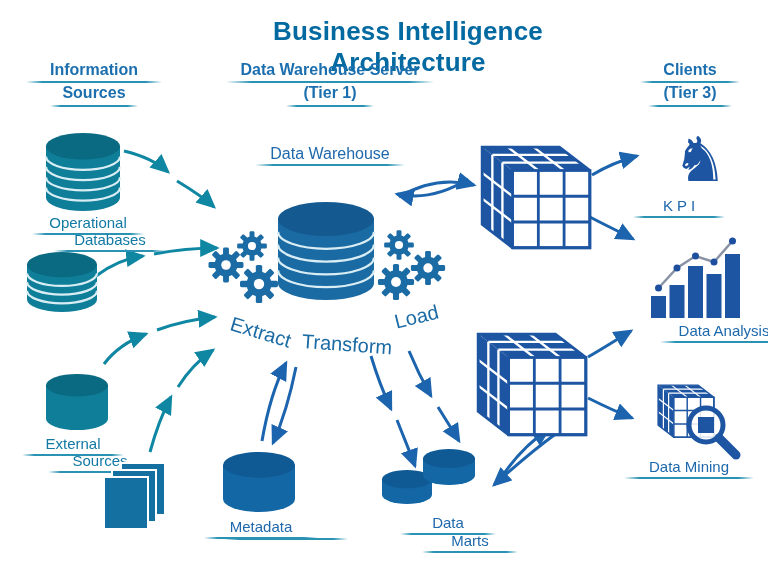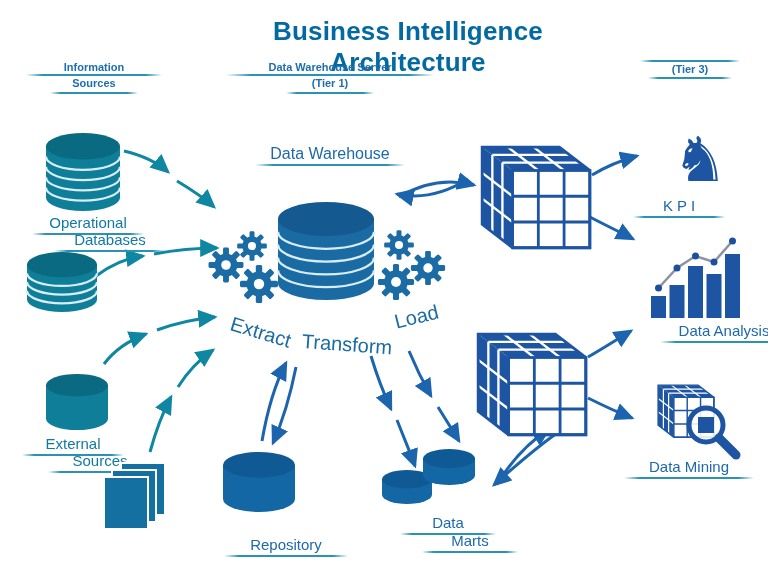--- a/index.html
+++ b/index.html
@@ -1,21 +1,21 @@
 <!DOCTYPE html>
 <html><head>
 <meta charset="utf-8">
 <style>
   *{margin:0;padding:0;box-sizing:border-box}
   html,body{background:#ffffff}
   body{font-family:"Liberation Sans",sans-serif;}
   #canvas{position:relative;width:768px;height:576px;background:#ffffff;overflow:hidden}
   .abs{position:absolute}
   .title{font-size:26px;font-weight:700;color:#0369a1;text-align:center;letter-spacing:.2px}
-  .hdr{font-size:11px;font-weight:700;color:#1c6fae;text-align:center;line-height:1.3}
+  .hdr{font-size:16px;font-weight:700;color:#1c6fae;text-align:center;line-height:1.3}
   .lbl{font-size:15px;font-weight:400;text-align:center;line-height:1.1;white-space:nowrap}
   .teal-lbl{color:#1279a4}
   .blue-lbl{color:#1e68ac}
   .dw-lbl{font-size:16px}
   .ul{height:2px;margin-top:1px;border-radius:2px;
       background:linear-gradient(90deg,rgba(42,147,180,0),#2a93b4 12%,#2a93b4 88%,rgba(42,147,180,0))}
   .etl-word{position:absolute;font-size:20px;color:#1b6ba5;white-space:nowrap;transform-origin:left center}
   .knight{font-size:62px;line-height:64px;color:#1d55a2;text-align:center}
   svg{display:block}
 </style>
@@ -121,20 +121,21 @@
 
   <div class="abs hdr" style="left:222px;top:60px;width:216px">
     <div>Data Warehouse Server</div>
     <div class="ul" style="margin:0 4px"></div>
     <div>(Tier 1)</div>
     <div class="ul" style="margin:1px 64px"></div>
   </div>
 
 
   <div class="abs hdr" style="left:618px;top:60px;width:144px">
+    <div>Clients</div>
     <div class="ul" style="margin:0 22px"></div>
     <div>(Tier 3)</div>
     <div class="ul" style="margin:1px 30px"></div>
   </div>
 
   <div class="abs" style="left:44px;top:131px">
       <svg width="78" height="82" viewBox="0 0 78 82">
         <path d="M2,15.260000000000002 V66.74 A37,13.260000000000002 0 0 0 76,66.74 V15.260000000000002 Z" fill="#0f7e99"></path>
         <ellipse cx="39" cy="15.260000000000002" rx="37" ry="13.260000000000002" fill="#0a6a82"></ellipse>
         <path d="M2,25.555999999999997 A37,13.260000000000002 0 0 0 76,25.555999999999997" fill="none" stroke="#d9edf4" stroke-width="2.2"></path>
@@ -202,22 +203,25 @@
   <div class="etl-word" style="left:231px;top:312px;transform:rotate(17deg)">Extract</div>
   <div class="etl-word" style="left:302px;top:330px;transform:rotate(4deg)">Transform</div>
   <div class="etl-word" style="left:395px;top:311px;transform:rotate(-14deg)">Load</div>
 
   <div class="abs" style="left:221px;top:450px">
       <svg width="76" height="64" viewBox="0 0 76 64">
         <path d="M2,14.920000000000002 V49.08 A36,12.920000000000002 0 0 0 74,49.08 V14.920000000000002 Z" fill="#1467a5"></path>
         <ellipse cx="38" cy="14.920000000000002" rx="36" ry="12.920000000000002" fill="#0f5a94"></ellipse>
       </svg>
     </div>
+  <div class="abs lbl blue-lbl" style="left:204px;top:519px;width:114px">
+    <div>Metadata</div>
+    <div class="ul"></div>
+  </div>
   <div class="abs lbl blue-lbl" style="left:224px;top:537px;width:124px">
-    <div>Repository</div>
     <div class="ul"></div>
   </div>
 
   <div class="abs" style="left:380px;top:468px">
       <svg width="54" height="38" viewBox="0 0 54 38">
         <path d="M2,11.180000000000001 V26.82 A25,9.180000000000001 0 0 0 52,26.82 V11.180000000000001 Z" fill="#1467a5"></path>
         <ellipse cx="27" cy="11.180000000000001" rx="25" ry="9.180000000000001" fill="#0f5a94"></ellipse>
       </svg>
     </div>
   <div class="abs" style="left:421px;top:447px">

